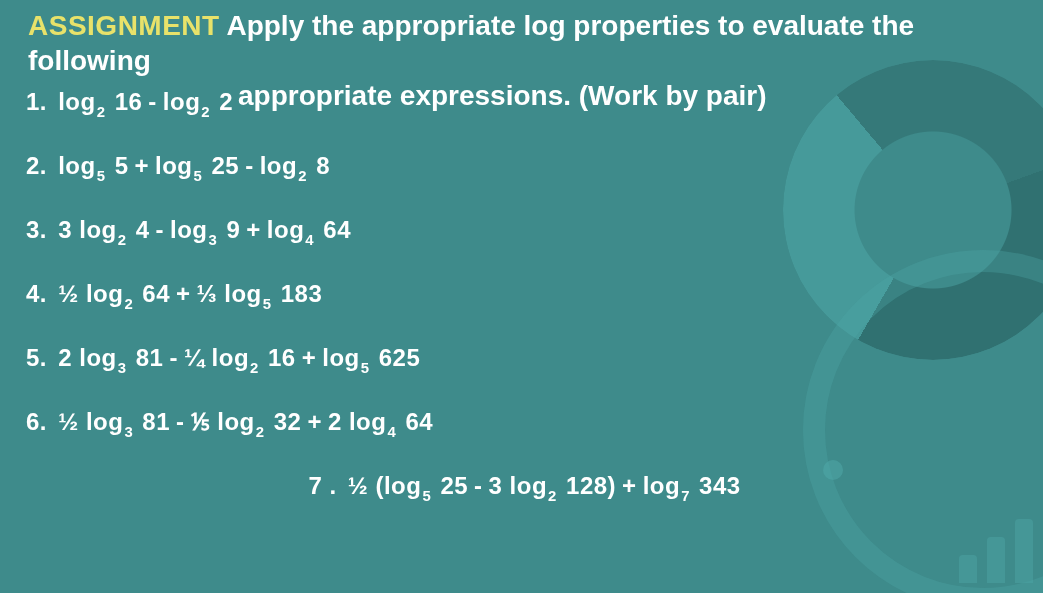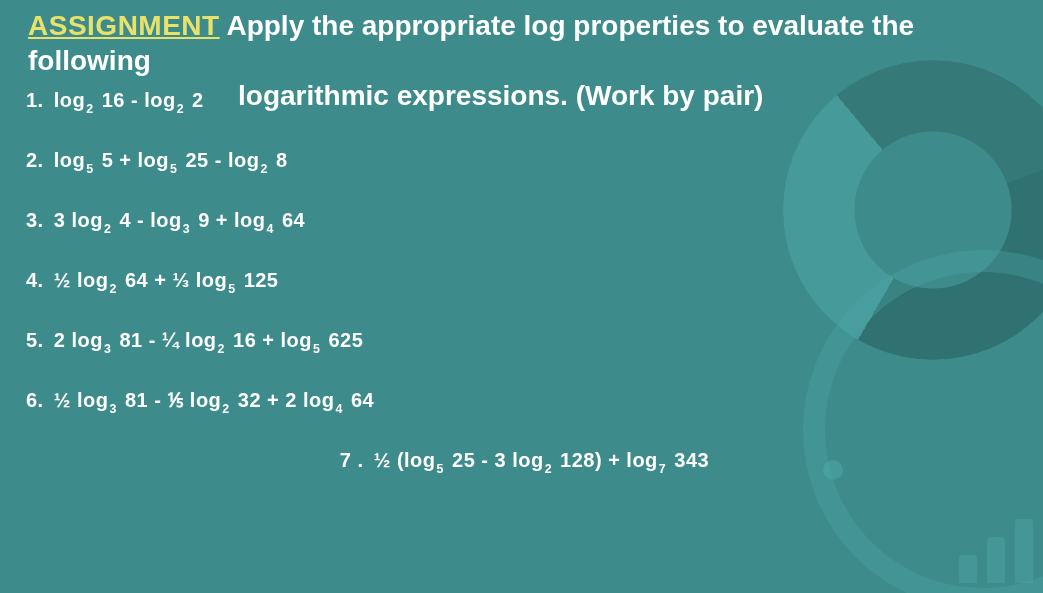--- a/index.html
+++ b/index.html
@@ -83,35 +83,34 @@
     left: 28px;
     right: 20px;
     font-size: 28px;
     font-weight: 600;
     line-height: 1.25;
   }
   .heading .title-word {
     color: #e8e26a;
     font-weight: 700;
     letter-spacing: 0.5px;
-    text-decoration: underline;
   }
   .instruction-line2 {
     display:block;
     padding-left: 210px;
   }
 
   .problems {
     position: absolute;
     top: 90px;
     left: 20px;
     right: 20px;
   }
   .prob {
-    font-size: 20px;
+    font-size: 24px;
     font-weight: 600;
     line-height: 1;
     margin-bottom: 40px;
     white-space: nowrap;
     letter-spacing: 0.5px;
   }
   .prob:last-child { margin-bottom: 0; text-align: center; }
 
   .logterm { display:inline-block; position:relative; }
   .logterm .logword { }
@@ -137,26 +136,26 @@
   <div class="dot"></div>
   <div class="bars">
     <span></span>
       <span></span>
       <span></span>
   </div>
 
   <div class="heading">
     <span class="title-word">ASSIGNMENT</span>
     <span>Apply the appropriate log properties to evaluate the following</span>
-    <span class="instruction-line2">logarithmic expressions. (Work by pair)</span>
+    <span class="instruction-line2">appropriate expressions. (Work by pair)</span>
   </div>
 
   <div class="problems" id="problems">
       <div class="prob"><span class="num mnum">1.</span> <span class="logterm"><span class="logword">log</span><span class="base">2</span> <span class="arg"> 16</span></span><span class="op">-</span><span class="logterm"><span class="logword">log</span><span class="base">2</span> <span class="arg"> 2</span></span></div>
       <div class="prob"><span class="num mnum">2.</span> <span class="logterm"><span class="logword">log</span><span class="base">5</span> <span class="arg"> 5</span></span><span class="op">+</span><span class="logterm"><span class="logword">log</span><span class="base">5</span> <span class="arg"> 25</span></span><span class="op">-</span><span class="logterm"><span class="logword">log</span><span class="base">2</span> <span class="arg"> 8</span></span></div>
       <div class="prob"><span class="num mnum">3.</span> <span class="coef">3</span> <span class="logterm"><span class="logword">log</span><span class="base">2</span> <span class="arg"> 4</span></span><span class="op">-</span><span class="logterm"><span class="logword">log</span><span class="base">3</span> <span class="arg"> 9</span></span><span class="op">+</span><span class="logterm"><span class="logword">log</span><span class="base">4</span> <span class="arg"> 64</span></span></div>
-      <div class="prob"><span class="num mnum">4.</span> <span class="frac">½</span> <span class="logterm"><span class="logword">log</span><span class="base">2</span> <span class="arg"> 64</span></span><span class="op">+</span><span class="frac">⅓</span> <span class="logterm"><span class="logword">log</span><span class="base">5</span> <span class="arg"> 125</span></span></div>
+      <div class="prob"><span class="num mnum">4.</span> <span class="frac">½</span> <span class="logterm"><span class="logword">log</span><span class="base">2</span> <span class="arg"> 64</span></span><span class="op">+</span><span class="frac">⅓</span> <span class="logterm"><span class="logword">log</span><span class="base">5</span> <span class="arg"> 183</span></span></div>
       <div class="prob"><span class="num mnum">5.</span> <span class="coef">2</span> <span class="logterm"><span class="logword">log</span><span class="base">3</span> <span class="arg"> 81</span></span><span class="op">-</span><span class="frac">¼</span> <span class="logterm"><span class="logword">log</span><span class="base">2</span> <span class="arg"> 16</span></span><span class="op">+</span><span class="logterm"><span class="logword">log</span><span class="base">5</span> <span class="arg"> 625</span></span></div>
       <div class="prob"><span class="num mnum">6.</span> <span class="frac">½</span> <span class="logterm"><span class="logword">log</span><span class="base">3</span> <span class="arg"> 81</span></span><span class="op">-</span><span class="frac">⅕</span> <span class="logterm"><span class="logword">log</span><span class="base">2</span> <span class="arg"> 32</span></span><span class="op">+</span><span class="coef">2</span> <span class="logterm"><span class="logword">log</span><span class="base">4</span> <span class="arg"> 64</span></span></div>
       <div class="prob"><span class="num mnum">7 .</span> <span class="frac">½</span> <span class="paren">(</span><span class="logterm"><span class="logword">log</span><span class="base">5</span> <span class="arg"> 25</span></span><span class="op">-</span><span class="coef">3</span> <span class="logterm"><span class="logword">log</span><span class="base">2</span> <span class="arg"> 128</span></span><span class="paren">)</span><span class="op">+</span><span class="logterm"><span class="logword">log</span><span class="base">7</span> <span class="arg"> 343</span></span></div>
     </div>
 
 </div>
 
 </body></html>

